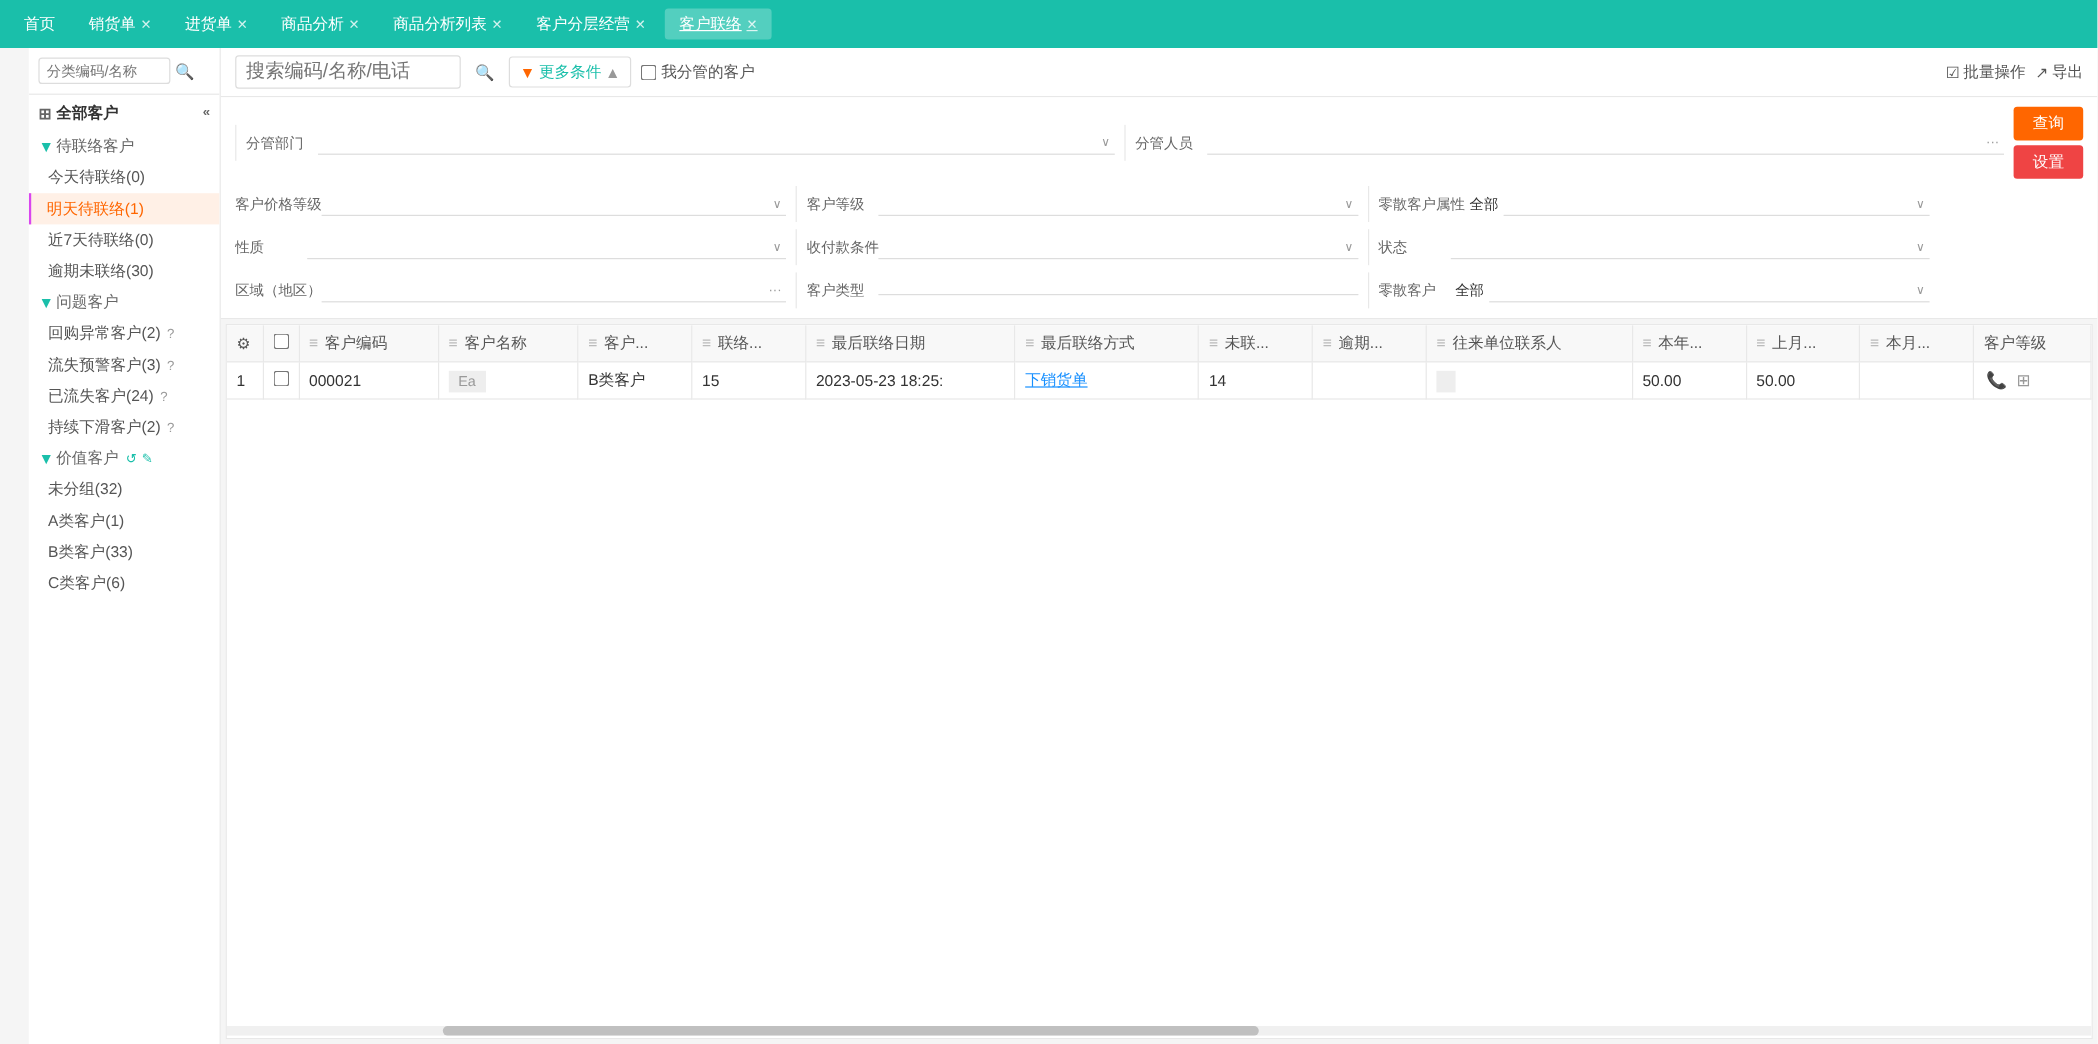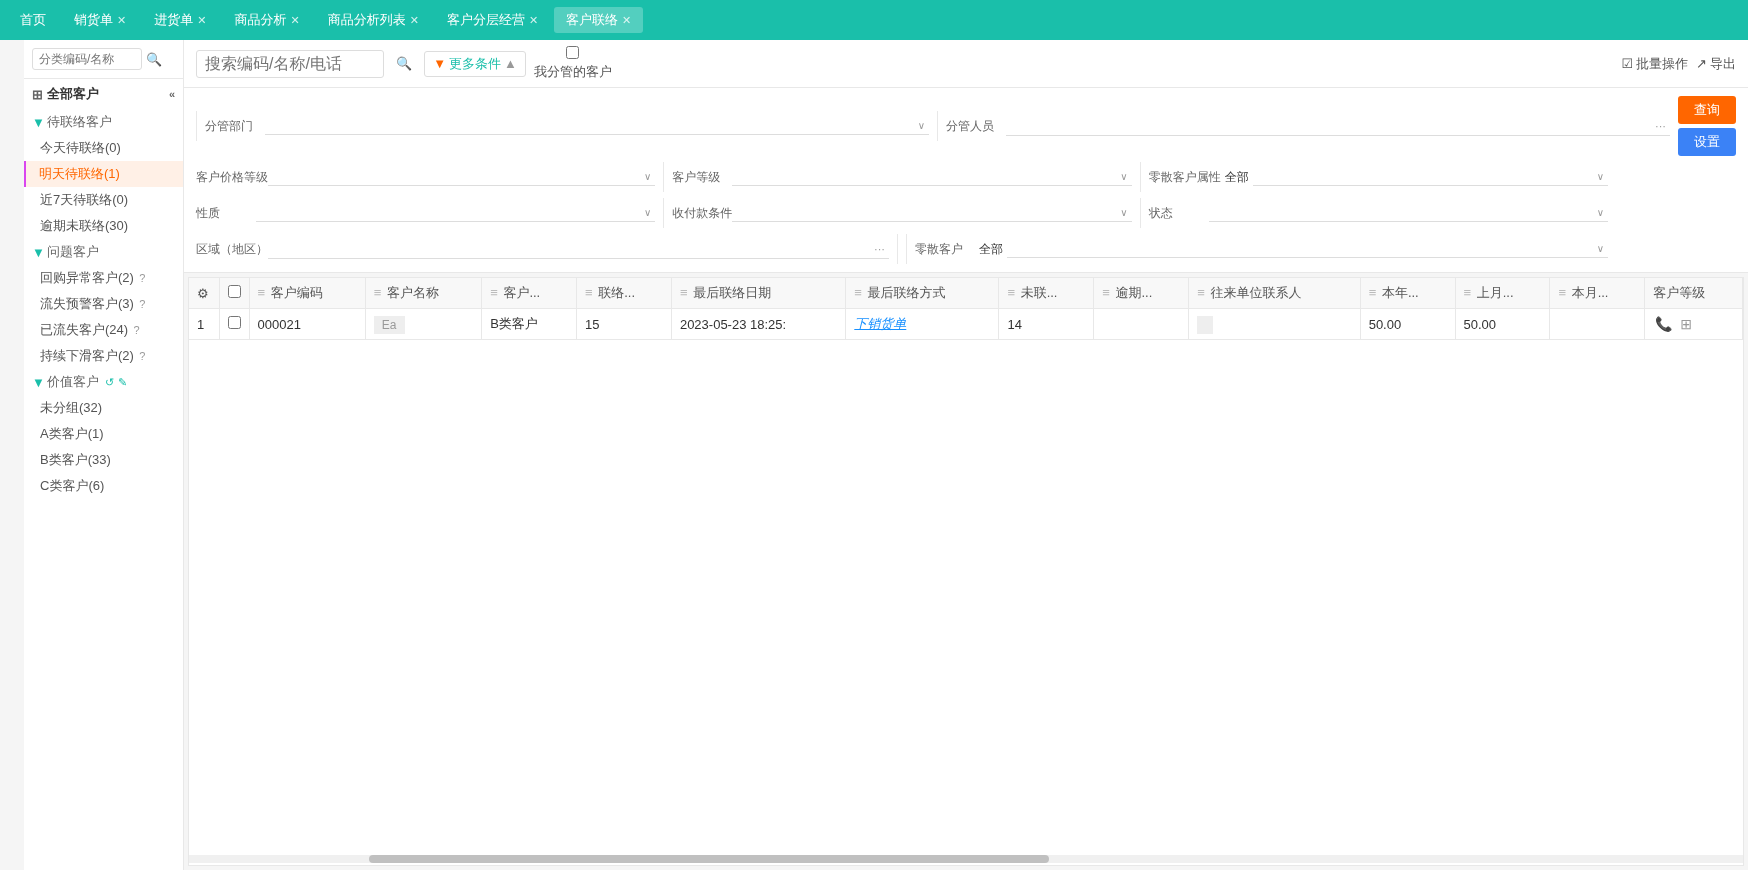--- a/index.html
+++ b/index.html
@@ -18,21 +18,21 @@
       color: white;
       padding: 4px 12px;
       border-radius: 3px;
       cursor: pointer;
       white-space: nowrap;
       display: flex;
       align-items: center;
       gap: 4px;
       font-size: 13px;
     }
-    .nav-item.active { background: rgba(255,255,255,0.25); }
+    .nav-item.active { background: rgba(255,255,255,0.25); text-decoration: underline; }
     .nav-close { font-size: 11px; opacity: 0.8; }
     
     
     .main-layout {
       display: flex;
       height: calc(870px - 40px);
       margin-left: 24px;
     }
     
     
@@ -129,21 +129,20 @@
       border: 1px solid #ddd;
       border-radius: 3px;
     }
     .my-customers {
       display: flex;
       align-items: center;
       gap: 4px;
       color: #555;
       font-size: 12px;
       cursor: pointer;
-      flex-direction: column;
     }
     .filter-right {
       margin-left: auto;
       display: flex;
       align-items: center;
       gap: 8px;
     }
     .batch-op-btn {
       display: flex;
       align-items: center;
@@ -211,21 +210,21 @@
       background: #ff6600;
       color: white;
       border: none;
       border-radius: 3px;
       padding: 5px 16px;
       cursor: pointer;
       font-size: 13px;
       white-space: nowrap;
     }
     .settings-btn {
-      background: #3b82f6;
+      background: #ef4444;
       color: white;
       border: none;
       border-radius: 3px;
       padding: 5px 16px;
       cursor: pointer;
       font-size: 13px;
       white-space: nowrap;
     }
     .btn-group { display: flex; flex-direction: column; gap: 4px; flex-shrink: 0; }
     
@@ -256,21 +255,21 @@
       cursor: pointer;
       user-select: none;
     }
     .data-table td {
       padding: 6px 8px;
       border-bottom: 1px solid #e8e8e8;
       border-right: 1px solid #e8e8e8;
       white-space: nowrap;
       color: #333;
     }
-    .data-table .link-text { color: #1890ff; cursor: pointer; text-decoration: underline; font-style: italic; }
+    .data-table .link-text { color: #1890ff; cursor: pointer; text-decoration: underline; }
     .data-table .icon-btn { color: #999; cursor: pointer; font-size: 14px; padding: 0 2px; }
     
     
     .table-scroll {
       overflow: auto;
       flex: 1;
     }
     
     
     .pagination-bar {
@@ -539,20 +538,25 @@
       </div>
 
       <div class="filter-row">
         <div class="filter-field">
           <span class="filter-label">区域（地区）</span>
           <div class="filter-select-wrapper">
             <span style="color:#999;font-size:11px;margin-left:auto;">···</span>
           </div>
         </div>
         <div class="filter-divider"></div>
+        <div class="filter-field">
+          <span class="filter-label">客户类型</span>
+          <div class="filter-select-wrapper">
+          </div>
+        </div>
         <div class="filter-divider"></div>
         <div class="filter-field">
           <span class="filter-label">零散客户</span>
           <span style="font-size:12px;color:#333;padding:3px 4px;">全部</span>
           <div class="filter-select-wrapper" style="flex:1;">
             <span class="dropdown-arrow">∨</span>
           </div>
         </div>
         <div style="width:120px;"></div>
       </div>

